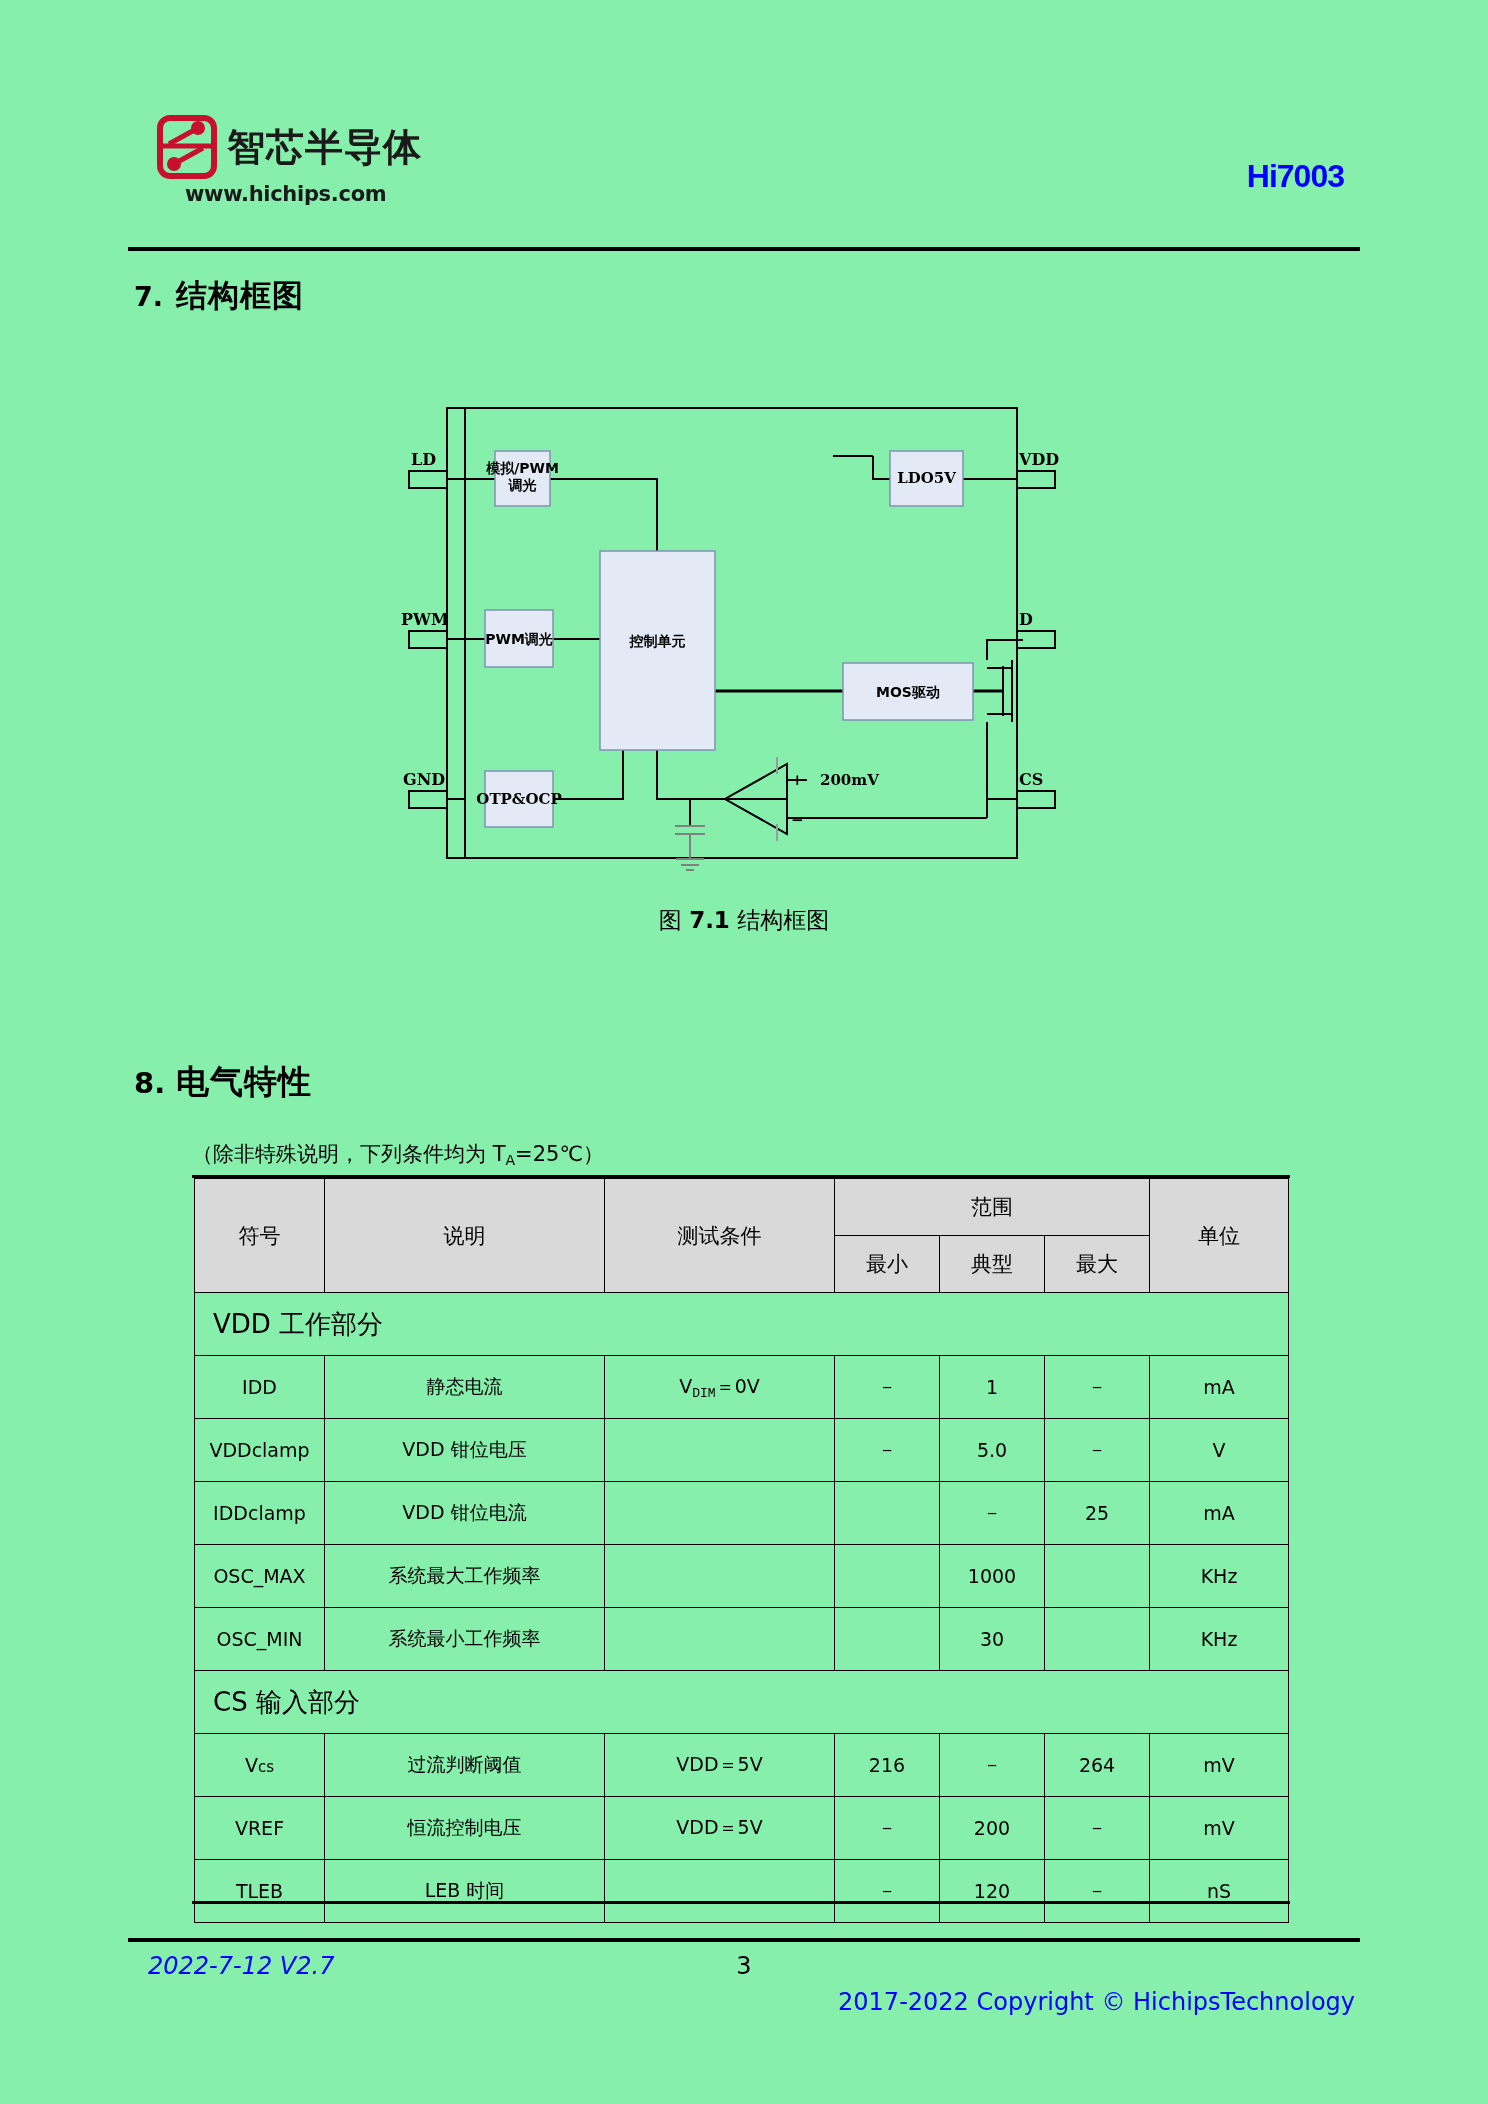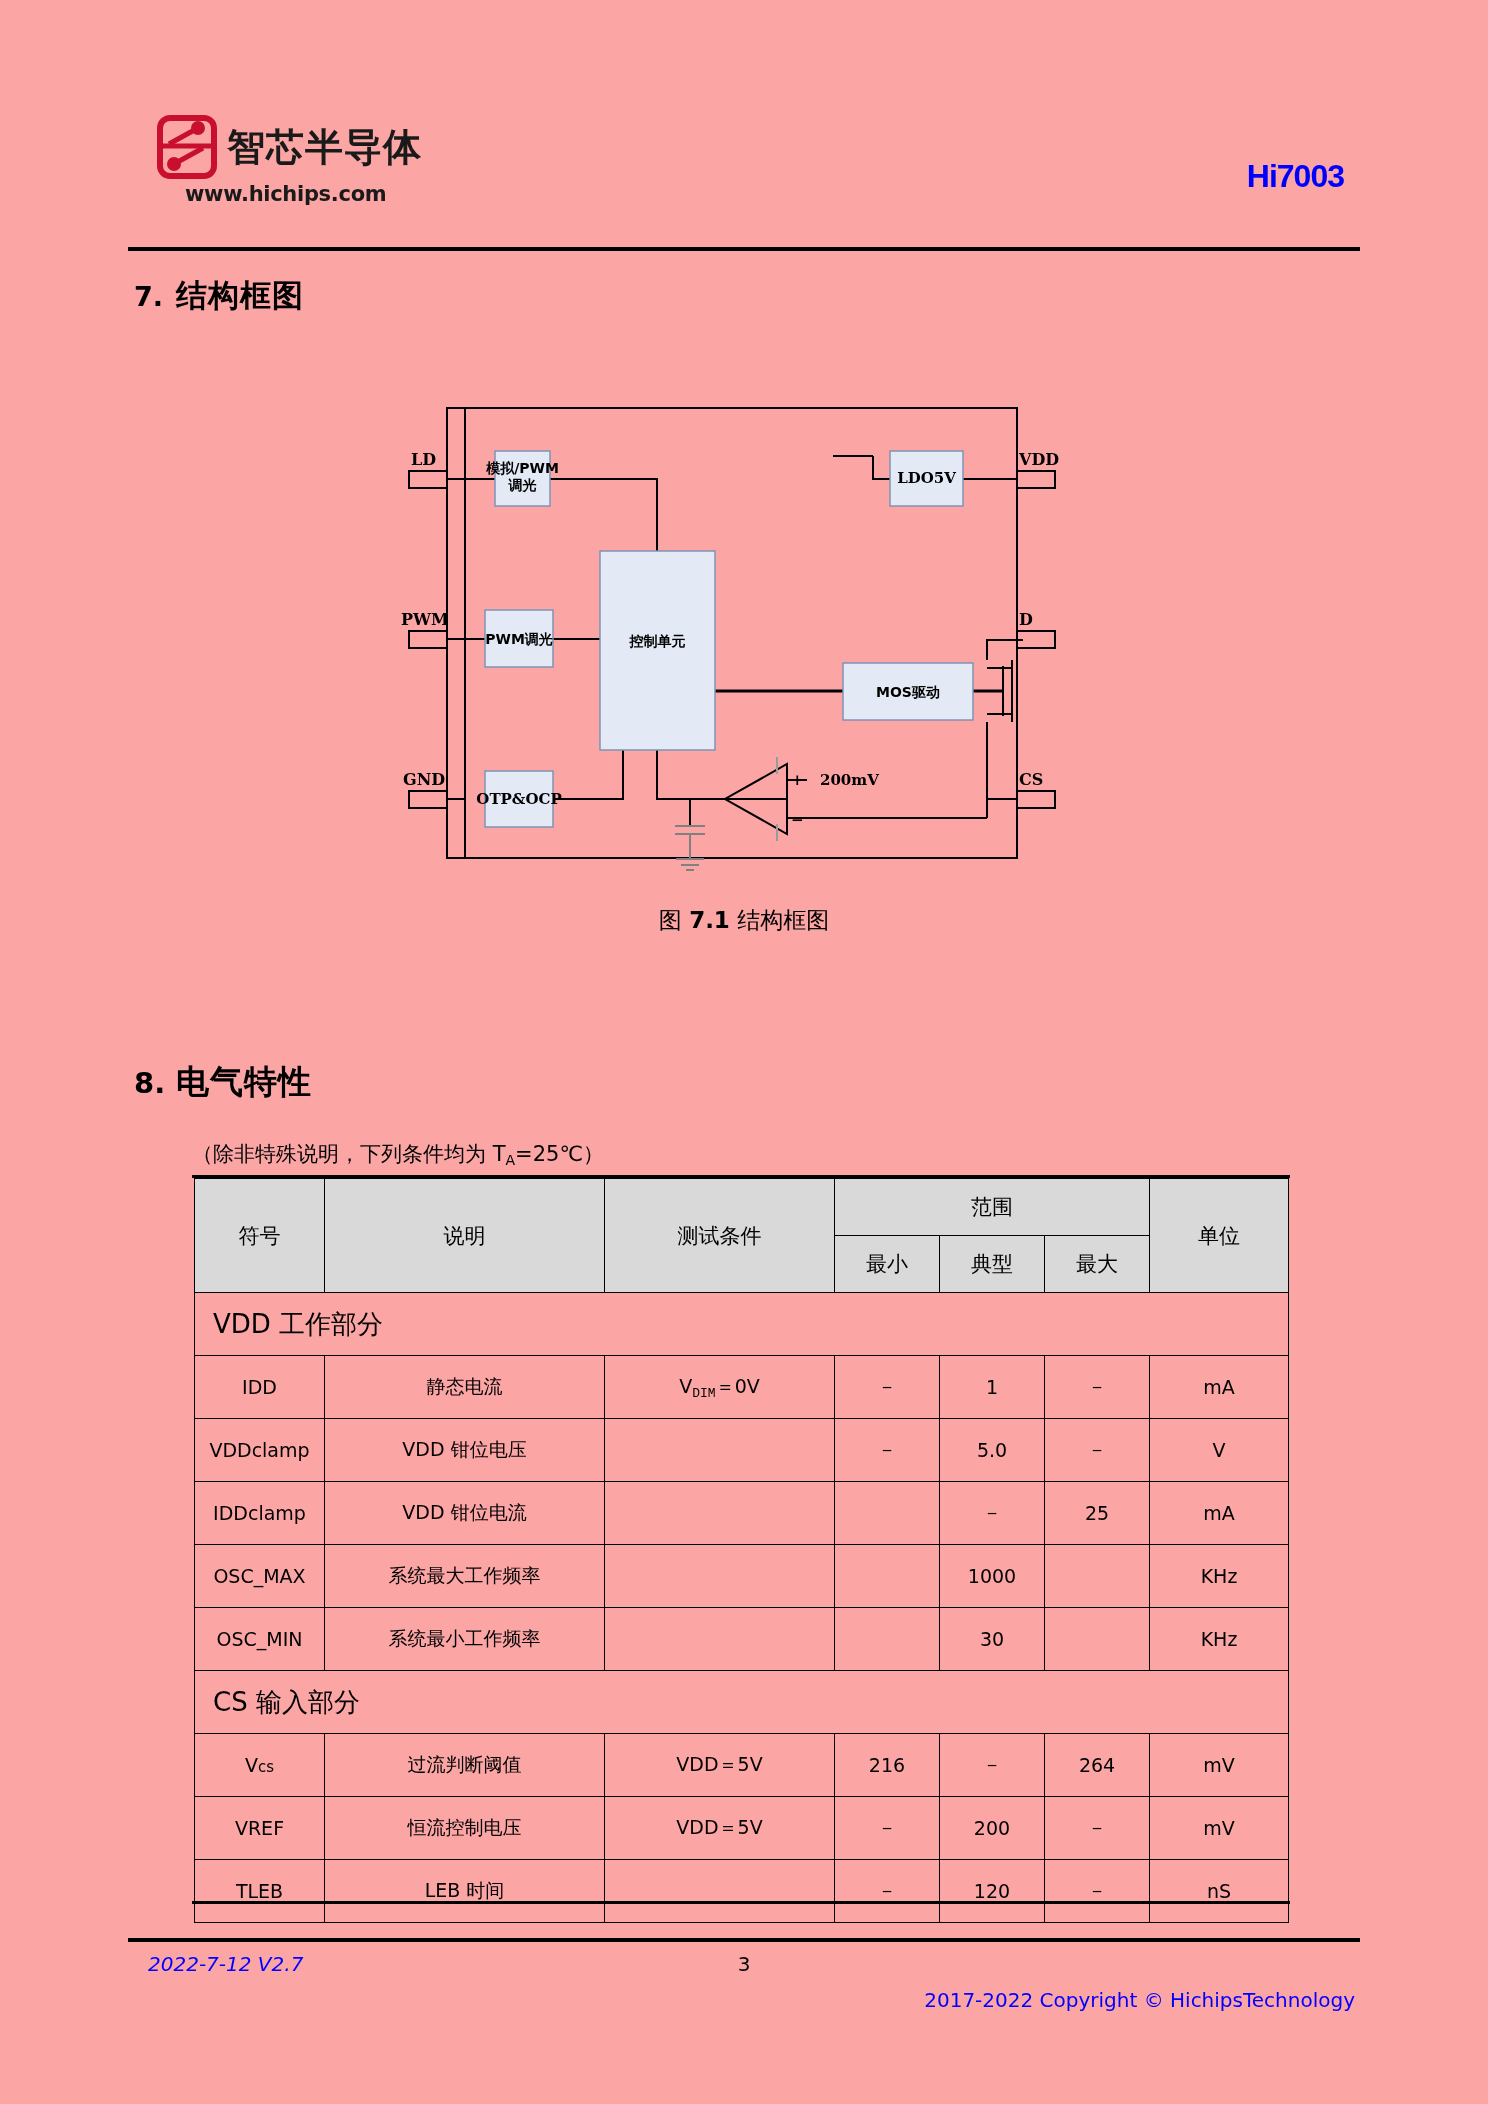--- a/index.html
+++ b/index.html
@@ -8,21 +8,21 @@
     background: #ffffff;
   }
   body {
     font-family: "Liberation Sans", "DejaVu Sans", sans-serif;
     color: #000000;
   }
   .page {
     position: relative;
     width: 1488px;
     height: 2104px;
-    background: #fca5a5;
+    background: #86efac;
     overflow: hidden;
   }
 
   
   .header {
     position: absolute;
     left: 128px;
     top: 96px;
     width: 1232px;
     height: 150px;
@@ -210,21 +210,21 @@
     height: 0;
     border-top: 4px solid #000000;
   }
   .footer {
     position: absolute;
     left: 128px;
     top: 1952px;
     width: 1232px;
     height: 40px;
     font-family: "DejaVu Sans", sans-serif;
-    font-size: 20px;
+    font-size: 24px;
   }
   .footer .f-left {
     position: absolute;
     left: 20px;
     top: 0;
     color: #0000ff;
     font-style: italic;
   }
   .footer .f-center {
     position: absolute;

